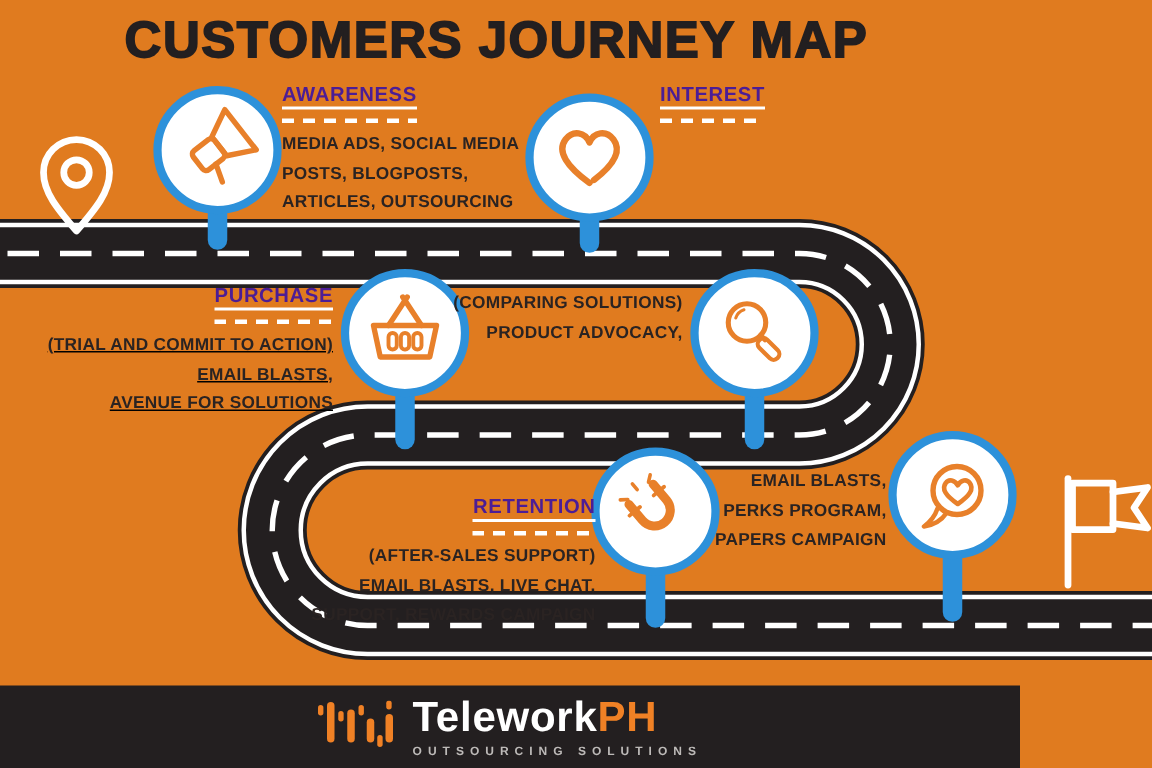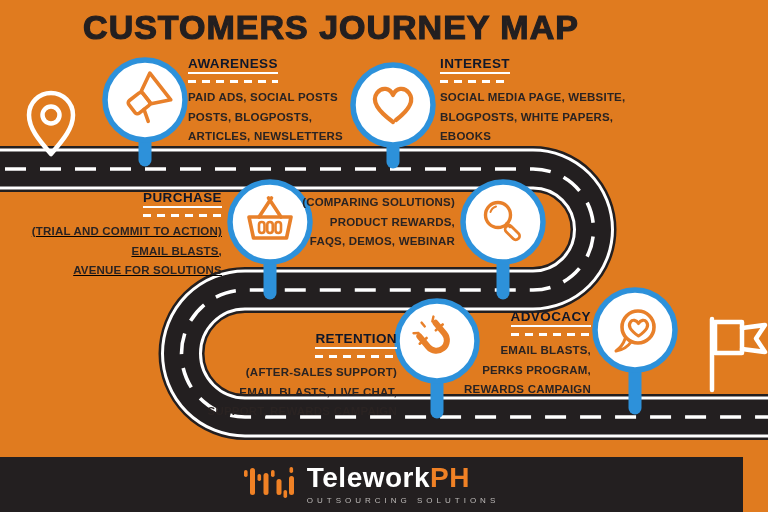--- a/index.html
+++ b/index.html
@@ -11,48 +11,48 @@
   .title{
     position:absolute;top:8px;left:0;width:662px;text-align:center;
     font-size:34px;font-weight:900;color:#231f20;letter-spacing:1px;
     -webkit-text-stroke:1.2px #231f20;
     margin:0;
   }
   svg.road-svg{position:absolute;left:0;top:0;width:768px;height:512px;}
   .stage{position:absolute;}
   .stage .label-wrap{display:inline-flex;flex-direction:column;}
   .stage .label{
-    font-size:13.5px;font-weight:800;color:#0f172a;letter-spacing:.4px;white-space:nowrap;
+    font-size:13.5px;font-weight:800;color:#4c1d95;letter-spacing:.4px;white-space:nowrap;
   }
   .stage .underline{
     width:100%;height:9px;border-top:2px solid #ffffff;margin-top:1px;
     background:repeating-linear-gradient(90deg,#ffffff 0 8px,transparent 8px 14px) 0 100%/100% 3.5px no-repeat;
   }
   .stage .lines{
     margin-top:5px;font-size:11.5px;font-weight:700;color:#2a2322;
     line-height:1.7;letter-spacing:.2px;white-space:nowrap;
   }
   .stage.right{text-align:right;}
   #stage-awareness{left:188px;top:54px;}
   #stage-interest{left:440px;top:54px;}
   #stage-purchase{right:546px;top:188px;text-decoration:underline;}
   #stage-consideration{right:313px;top:188px;}
   #stage-retention{right:371px;top:309px;margin-top:20px;}
   #stage-advocacy{right:177px;top:307px;}
   .footer{
-    position:absolute;left:0;top:457px;width:743px;height:55px;background:#231f20;
+    position:absolute;left:0;top:457px;width:680px;height:55px;background:#231f20;
     display:flex;align-items:center;justify-content:center;
   }
   .logo{display:flex;align-items:flex-start;gap:11px;}
   .logo-mark{margin-top:3px;}
   .logo-text{font-size:28px;font-weight:700;letter-spacing:.5px;line-height:1;}
   .brand-white{color:#ffffff;}
   .brand-orange{color:#f08125;}
   .tagline{
-    margin-top:4px;text-align:left;font-size:8px;font-weight:400;
+    margin-top:4px;text-align:left;font-size:8px;font-weight:700;
     letter-spacing:4px;color:#bdbab8;
   }
 </style>
 </head>
 <body>
 
 <div class="canvas">
 
   <h1 class="title">CUSTOMERS JOURNEY MAP</h1>
 
@@ -128,79 +128,69 @@
       </g>
     </g>
   </svg>
 
   <div class="stage" id="stage-awareness">
     <span class="label-wrap">
       <span class="label">AWARENESS</span>
       <span class="underline"></span>
     </span>
     <div class="lines">
-      <div>PAID ADS, SOCIAL POSTS</div>
+      <div>MEDIA ADS, SOCIAL MEDIA</div>
       <div>POSTS, BLOGPOSTS,</div>
-      <div>ARTICLES, NEWSLETTERS</div>
+      <div>ARTICLES, OUTSOURCING</div>
     </div>
   </div>
 
   <div class="stage" id="stage-interest">
     <span class="label-wrap">
       <span class="label">INTEREST</span>
       <span class="underline"></span>
     </span>
-    <div class="lines">
-      <div>SOCIAL MEDIA PAGE, WEBSITE,</div>
-      <div>BLOGPOSTS, WHITE PAPERS,</div>
-      <div>EBOOKS</div>
-    </div>
   </div>
 
   <div class="stage right" id="stage-purchase">
     <span class="label-wrap">
       <span class="label">PURCHASE</span>
       <span class="underline"></span>
     </span>
     <div class="lines">
       <div>(TRIAL AND COMMIT TO ACTION)</div>
       <div>EMAIL BLASTS,</div>
       <div>AVENUE FOR SOLUTIONS</div>
     </div>
   </div>
 
   <div class="stage right" id="stage-consideration">
     <div class="lines">
       <div>(COMPARING SOLUTIONS)</div>
-      <div>PRODUCT REWARDS,</div>
-      <div>FAQS, DEMOS, WEBINAR</div>
+      <div>PRODUCT ADVOCACY,</div>
     </div>
   </div>
 
   <div class="stage right" id="stage-retention">
     <span class="label-wrap">
       <span class="label">RETENTION</span>
       <span class="underline"></span>
     </span>
     <div class="lines">
       <div>(AFTER-SALES SUPPORT)</div>
       <div>EMAIL BLASTS,  LIVE CHAT,</div>
       <div>SUPPORT, REWARDS CAMPAIGN</div>
     </div>
   </div>
 
   <div class="stage right" id="stage-advocacy">
-    <span class="label-wrap">
-      <span class="label">ADVOCACY</span>
-      <span class="underline"></span>
-    </span>
     <div class="lines">
       <div>EMAIL BLASTS,</div>
       <div>PERKS PROGRAM,</div>
-      <div>REWARDS CAMPAIGN</div>
+      <div>PAPERS CAMPAIGN</div>
     </div>
   </div>
 
   <div class="footer">
     <div class="logo">
       <svg class="logo-mark" viewBox="0 0 52 34" width="52" height="34" fill="#f08125">
         <rect x="0" y="3" width="3.6" height="7" rx="1.8"></rect>
         <rect x="6" y="1" width="5" height="27" rx="2.5"></rect>
         <rect x="13.5" y="7" width="3.6" height="7" rx="1.8"></rect>
         <rect x="19.5" y="6" width="5" height="22" rx="2.5"></rect>

